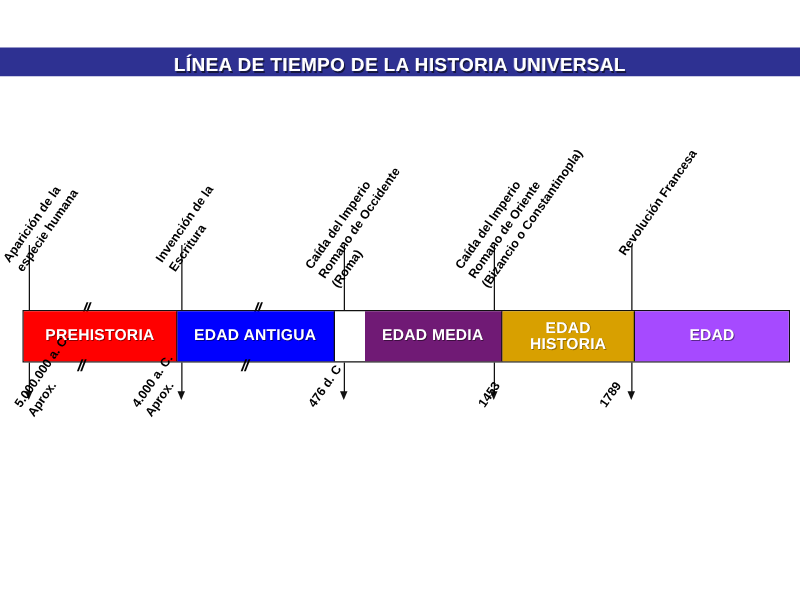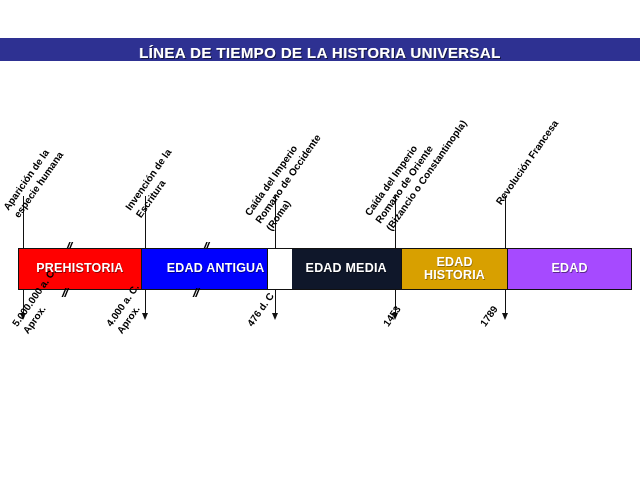--- a/index.html
+++ b/index.html
@@ -176,27 +176,27 @@
   <div class="break-mark" style="left:203px; top:240px;">//</div>
 
   <div id="timeline-bar">
 
     <div class="era" style="background:#FF0000; width:127px;">
       <div class="era-label">
         <span>PREHISTORIA</span>
       </div>
     </div>
 
-    <div class="era" style="background:#0000FF; width:130px;justify-content:flex-end;">
+    <div class="era" style="background:#0000FF; width:130px;">
       <div class="era-label">
         <span>EDAD ANTIGUA</span>
       </div>
     </div>
 
-    <div class="era" style="background:#0f172a; width:114px;margin-left:24px;">
+    <div class="era" style="background:#701a75; width:114px;margin-left:24px;">
       <div class="era-label">
         <span>EDAD MEDIA</span>
       </div>
     </div>
 
     <div class="era" style="background:#D8A000; width:110px;">
       <div class="era-label dark-shadow">
         <div>EDAD</div>
         <div>HISTORIA</div>
       </div>

